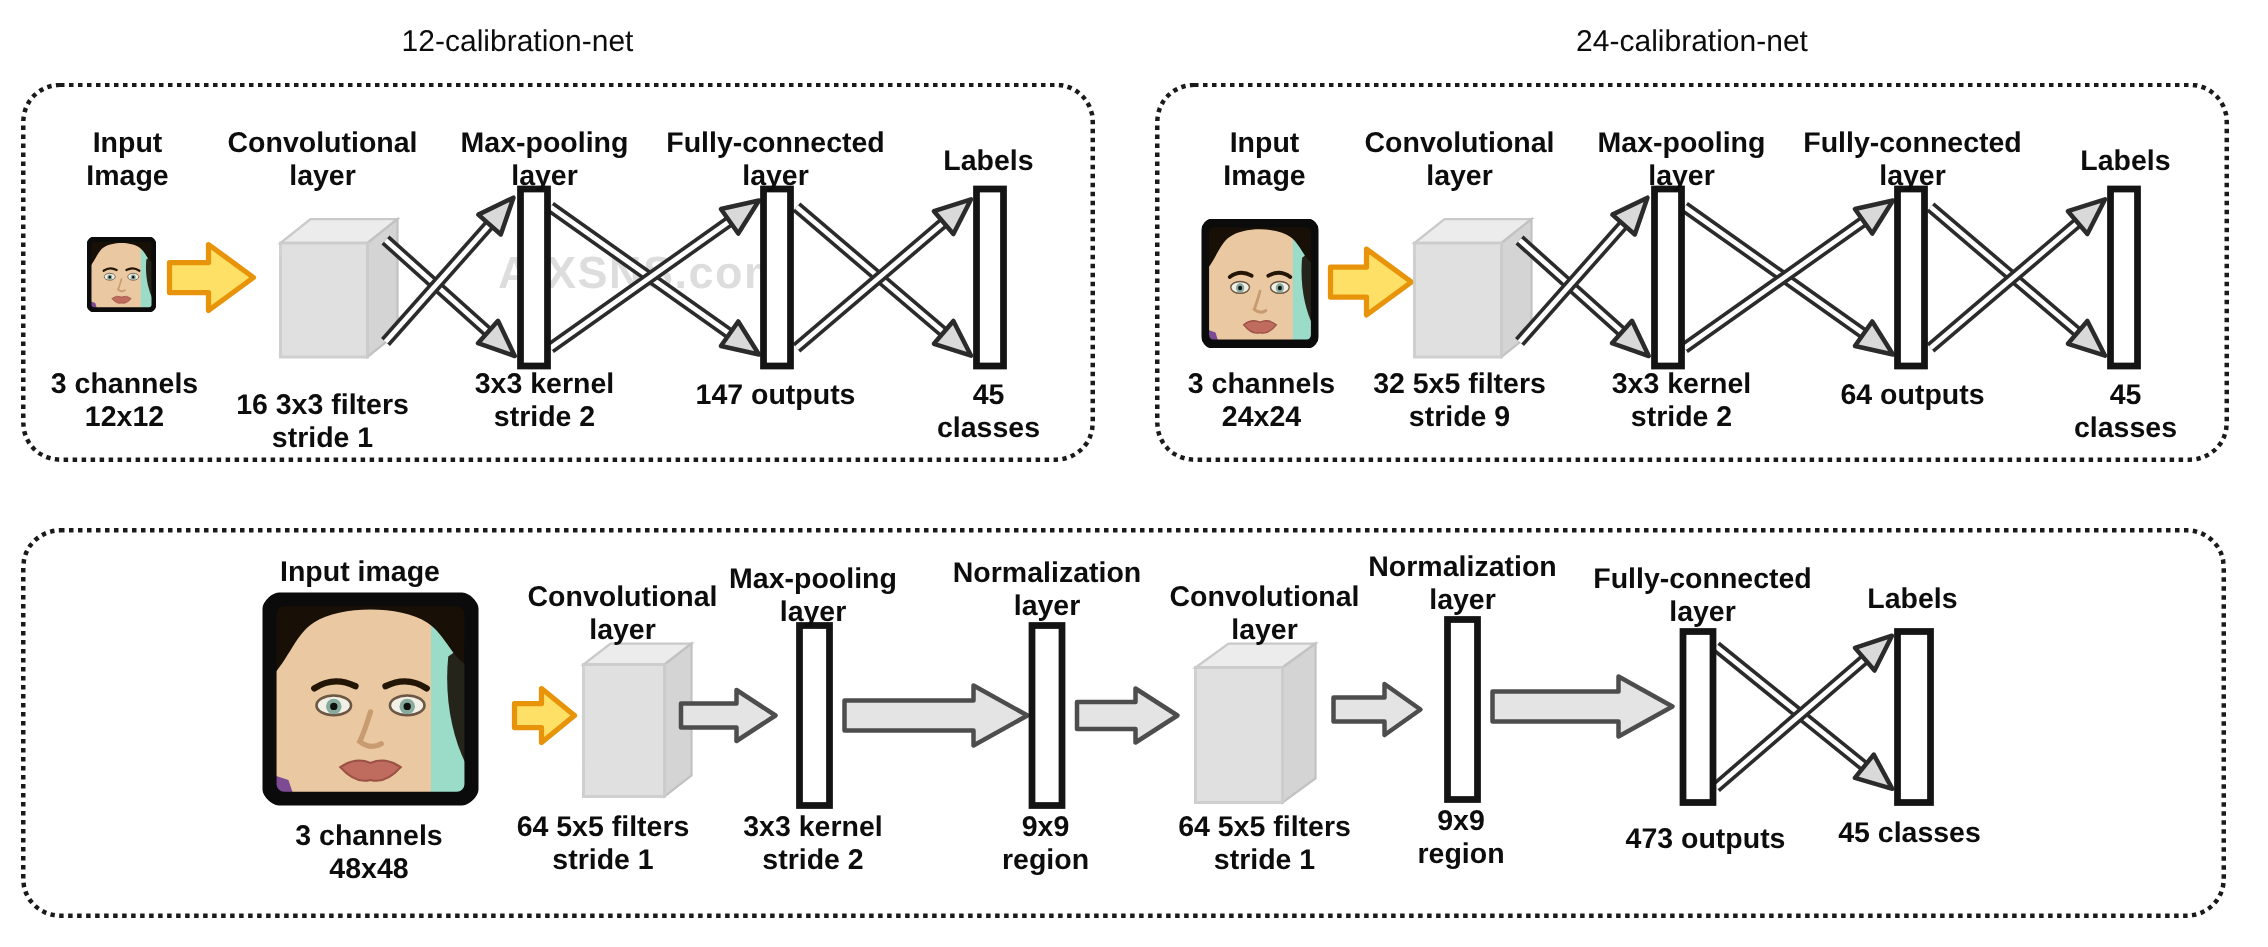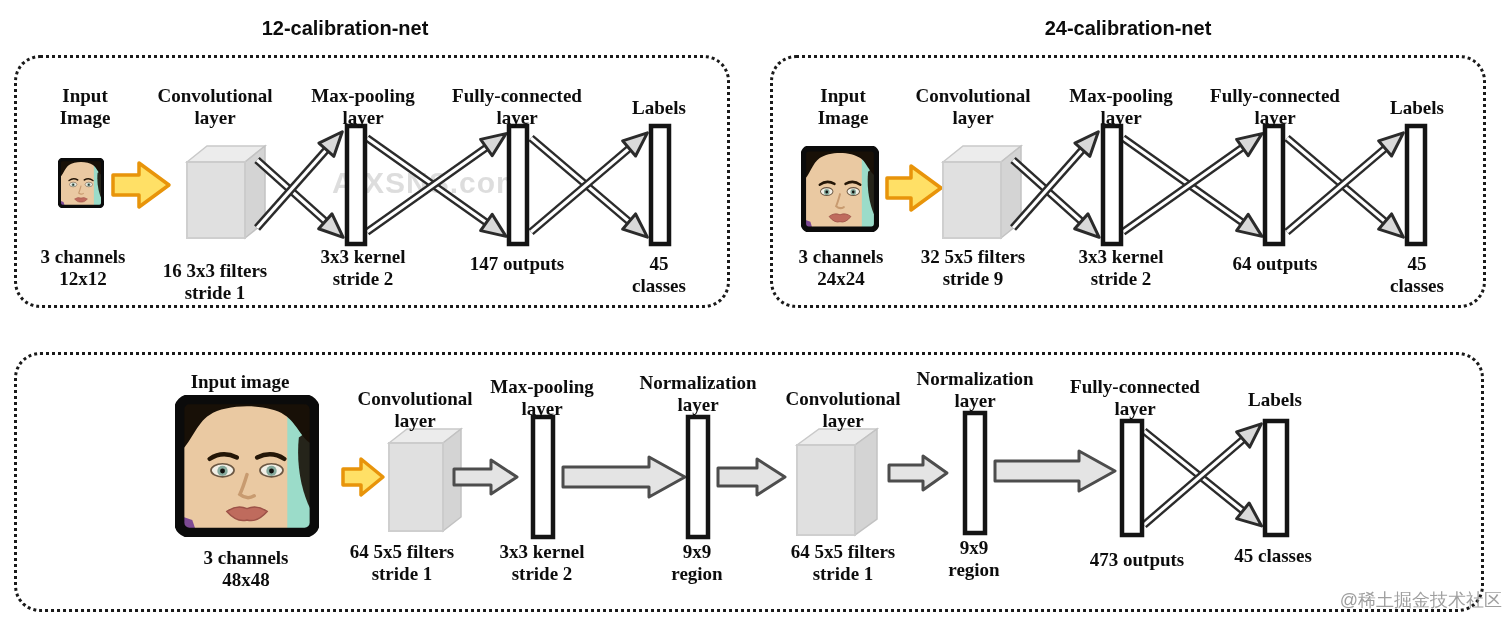--- a/index.html
+++ b/index.html
@@ -1,26 +1,25 @@
 <!DOCTYPE html>
 <html><head>
 <meta charset="utf-8">
 <style>
   html,body{margin:0;padding:0;background:#ffffff;}
   .stage{
     position:relative;width:1512px;height:631px;background:#ffffff;overflow:hidden;
     font-family:"Liberation Sans",sans-serif;color:#0d0d0d;
   }
   .ptitle{
-    position:absolute;font-size:20px;font-weight:bold;text-align:center;color:#0c0c0c;
+    position:absolute;font-size:20px;font-weight:normal;text-align:center;color:#0c0c0c;
   }
   .pbox{
     position:absolute;border:3px dotted #1a1a1a;border-radius:26px;box-sizing:border-box;
     background:transparent;
-    font-family:Liberation Serif, serif;
   }
   .pbox svg.diagram{position:absolute;left:0;top:0;width:100%;height:100%;}
   .t{
     position:absolute;transform:translateX(-50%);text-align:center;font-weight:bold;
     font-size:19px;line-height:1.16;white-space:pre-line;color:#0d0d0d;
   }
   .cd{stroke:#2b2b2b;stroke-width:8;fill:none;}
   .cw{stroke:#ffffff;stroke-width:3.2;fill:none;}
   .thinrect{fill:#ffffff;stroke:#141414;stroke-width:4.5;}
   .yarrow{fill:#ffe066;stroke:#e8940a;stroke-width:3.5;stroke-linejoin:round;}
@@ -230,15 +229,14 @@
     <div class="t" style="left:680px;top:186px">9x9
 region</div>
     <div class="t" style="left:826px;top:186px">64 5x5 filters
 stride 1</div>
     <div class="t" style="left:957px;top:182px">9x9
 region</div>
     <div class="t" style="left:1120px;top:194px">473 outputs</div>
     <div class="t" style="left:1256px;top:190px">45 classes</div>
   </div>
 
-  <div class="wm-corner">@稀土掘金技术社区</div>
 
 </div>
 
 </body></html>

